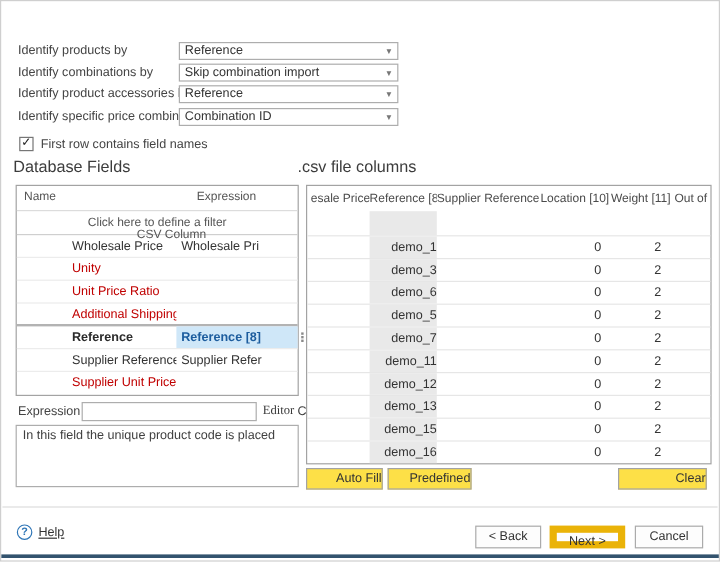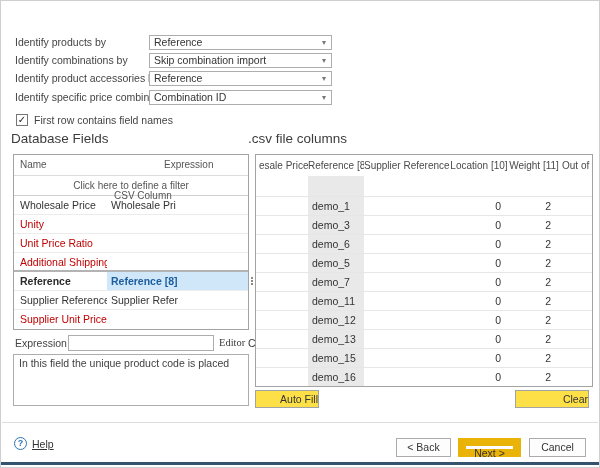--- a/index.html
+++ b/index.html
@@ -35,21 +35,21 @@
   
   #db-table { left:12px; top:153px; width:236px; border:1px solid #a3a3a3; background:#fff; }
   #db-thead { position:relative; height:21px; border-bottom:1px solid #dcdcdc; font-size:10px; color:#555; }
   #db-thead span { position:absolute; top:4px; }
   .h-name { left:6px; } .h-csv { left:100px;margin-top:31px; } .h-expr { left:150px; }
   #db-filter { height:20px; line-height:20px; text-align:center; font-size:10px; color:#555;
     border-bottom:1px solid #cfcfcf; cursor:pointer; }
   .dbrow { display:flex; height:19px; line-height:18px; font-size:10.5px; border-bottom:1px solid #ececec; cursor:default; }
   .dbrow:last-child { border-bottom:none; }
   .dbrow.sep { border-bottom:2px solid #b3b3b3; }
-  .cname { width:93px; padding-left:6px; overflow:hidden; white-space:nowrap; }
+  .cname { width:93px; padding-left:6px; overflow:hidden; white-space:nowrap;margin-left:40px; }
   .cval  { flex:1; padding-left:4px; overflow:hidden; white-space:nowrap; }
   .red .cname { color:#c00000; }
   .sel .cname { font-weight:bold; color:#2b2b2b; }
   .sel .cval  { background:#cfe7f8; color:#1d5d9e; font-weight:bold; }
 
   
   #expr-row { left:12px; top:334px; width:236px; height:17px; }
   #expr-label { position:absolute; left:2px; top:2px; font-size:10.5px; color:#444; }
   #expr-input { position:absolute; left:55px; top:0; width:146px; height:16px;
     border:1px solid #adadad; font-size:10.5px; padding:0 3px; color:#333; font-family:"Liberation Sans",sans-serif; }
@@ -63,21 +63,21 @@
   #splitter .grip { position:absolute; top:120px; left:1px; }
   #splitter .grip i { display:block; width:2px; height:2px; background:#8a8a8a; margin:1px 0; }
 
   
   #csv-panel { left:254px; top:153px; width:338px; height:254px; }
   #csv-grid { position:absolute; left:0; top:0; width:338px; border:1px solid #a3a3a3; background:#fff; }
   .grow { display:flex; height:19px; line-height:19px; font-size:10.5px; border-top:1px solid #e6e6e6; }
   .grow.head { height:21px; line-height:21px; border-top:none; font-size:10px; color:#4a4a4a; }
   .grow.empty { height:20px; border-top:none; }
   .g1 { width:52px; padding-left:3px; overflow:hidden; white-space:nowrap; }
-  .g2 { width:56px; padding-left:4px; overflow:hidden; white-space:nowrap; }
+  .g2 { width:56px; padding-left:4px; overflow:hidden; white-space:nowrap;text-align:right; }
   .g3 { width:85px; overflow:hidden; white-space:nowrap; }
   .g4 { width:60px; text-align:right; padding-right:8px; }
   .g5 { width:50px; text-align:right; padding-right:8px; }
   .g6 { flex:1; padding-left:3px; overflow:hidden; white-space:nowrap; }
   .grow.head .g2, .grow.head .g3, .grow.head .g4, .grow.head .g5 { text-align:center; padding:0; }
   .grow:not(.head) .g2 { background:#e9e9e9; }
 
   .panel-btn { position:absolute; top:236px; height:18px; border:1px solid #a3a3a3; background:#fde047;
     font-size:10.5px; line-height:16px; text-align:right; cursor:pointer; color:#333; }
   #autofill-btn { left:0; width:64px; }
@@ -85,21 +85,21 @@
   #clear-btn { left:260px; width:74px; }
 
   
   #footer-sep { left:1px; top:421px; width:596px; height:1px; background:#dddddd; }
   #help-icon { left:13px; top:436px; width:13px; height:13px; border:1px solid #2e75b6; border-radius:50%;
     color:#2e75b6; font-size:9px; font-weight:bold; text-align:center; line-height:11px; cursor:pointer; }
   #help-label { left:31px; top:437px; font-size:10.5px; color:#333; text-decoration:underline; cursor:pointer; }
   .wiz-btn { position:absolute; top:437px; height:19px; border:1px solid #ababab; background:#fdfdfd;
     font-size:10.5px; text-align:center; line-height:17px; cursor:pointer; color:#333; }
   #back-btn { left:395px; width:55px; }
-  #next-btn { left:457px; width:63px; border:8px solid #eab308; line-height:15px; }
+  #next-btn { left:457px; width:63px; border:6px solid #eab308; line-height:15px; }
   #cancel-btn { left:528px; width:57px; }
 
   #bottom-strip { left:0; top:461px; width:600px; height:3px; background:#33536e; }
 </style>
 </head>
 <body>
 
 <div id="window">
 
 
@@ -284,20 +284,21 @@
       <div class="grow">
         <span class="g1"></span>
           <span class="g2">demo_16</span>
         <span class="g3"></span>
           <span class="g4">0</span>
         <span class="g5">2</span>
           <span class="g6"></span>
       </div>
     </div>
     <div class="panel-btn" id="autofill-btn">Auto Fill</div>
+    <div class="panel-btn" id="predefined-btn">Predefined</div>
     <div class="panel-btn" id="clear-btn">Clear</div>
   </div>
 
   <div class="abs" id="footer-sep"></div>
   <div class="abs" id="help-icon">?</div>
   <div class="abs" id="help-label">Help</div>
   <div class="wiz-btn" id="back-btn">&lt; Back</div>
   <div class="wiz-btn" id="next-btn">Next &gt;</div>
   <div class="wiz-btn" id="cancel-btn">Cancel</div>
 

